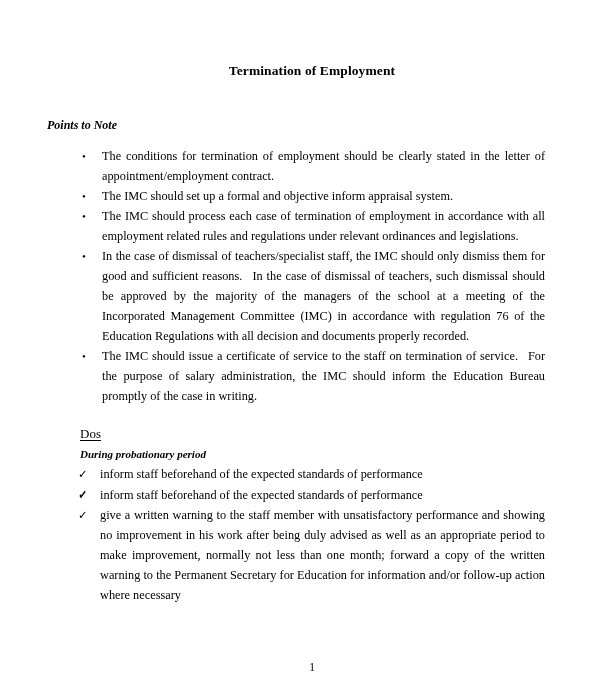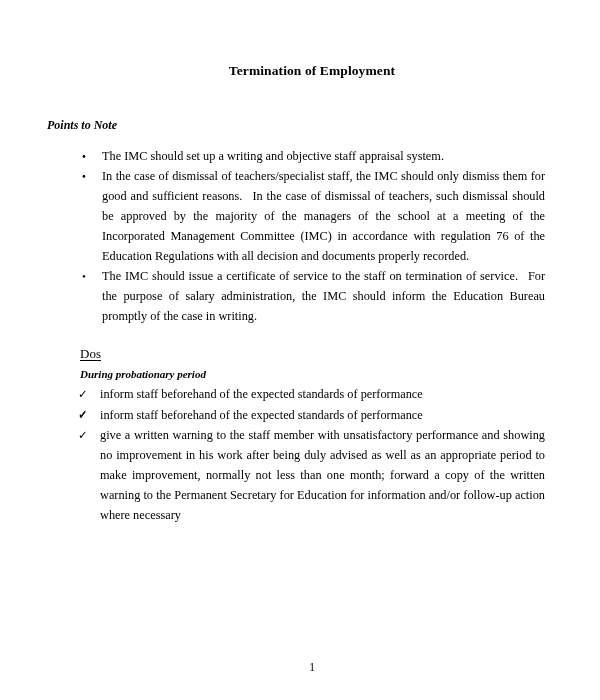--- a/index.html
+++ b/index.html
@@ -130,23 +130,23 @@
 </head>
 <body>
 
 <div class="page">
 
   <h1 class="doc-title"><span>Termination of Employment</span></h1>
 
   <h2 class="section-heading heading-points">Points to Note</h2>
 
   <ul class="bullet-list">
-    <li class="bullet-item"><span class="marker">•</span></li>
-    <li class="bullet-item"><span class="marker">•</span><span>The IMC should set up a writing and objective staff appraisal system.</span></li>
-    <li class="bullet-item"><span class="marker">•</span></li>
+    <li class="bullet-item"><span class="marker">•</span><span>The conditions for termination of employment should be clearly stated in the letter of appointment/employment contract.</span></li>
+    <li class="bullet-item"><span class="marker">•</span><span>The IMC should set up a formal and objective inform appraisal system.</span></li>
+    <li class="bullet-item"><span class="marker">•</span><span>The IMC should process each case of termination of employment in accordance with all employment related rules and regulations under relevant ordinances and legislations.</span></li>
     <li class="bullet-item"><span class="marker">•</span><span>In the case of dismissal of teachers/specialist staff, the IMC should only dismiss them for good and sufficient reasons.  In the case of dismissal of teachers, such dismissal should be approved by the majority of the managers of the school at a meeting of the Incorporated Management Committee (IMC) in accordance with regulation 76 of the Education Regulations with all decision and documents properly recorded.</span></li>
     <li class="bullet-item"><span class="marker">•</span><span>The IMC should issue a certificate of service to the staff on termination of service.  For the purpose of salary administration, the IMC should inform the Education Bureau promptly of the case in writing.</span></li>
   </ul>
 
 
   <p class="sub-underline"><span>Dos</span></p>
 
   <p class="sub-bolditalic">During probationary period</p>
 
   <ul class="check-list">

